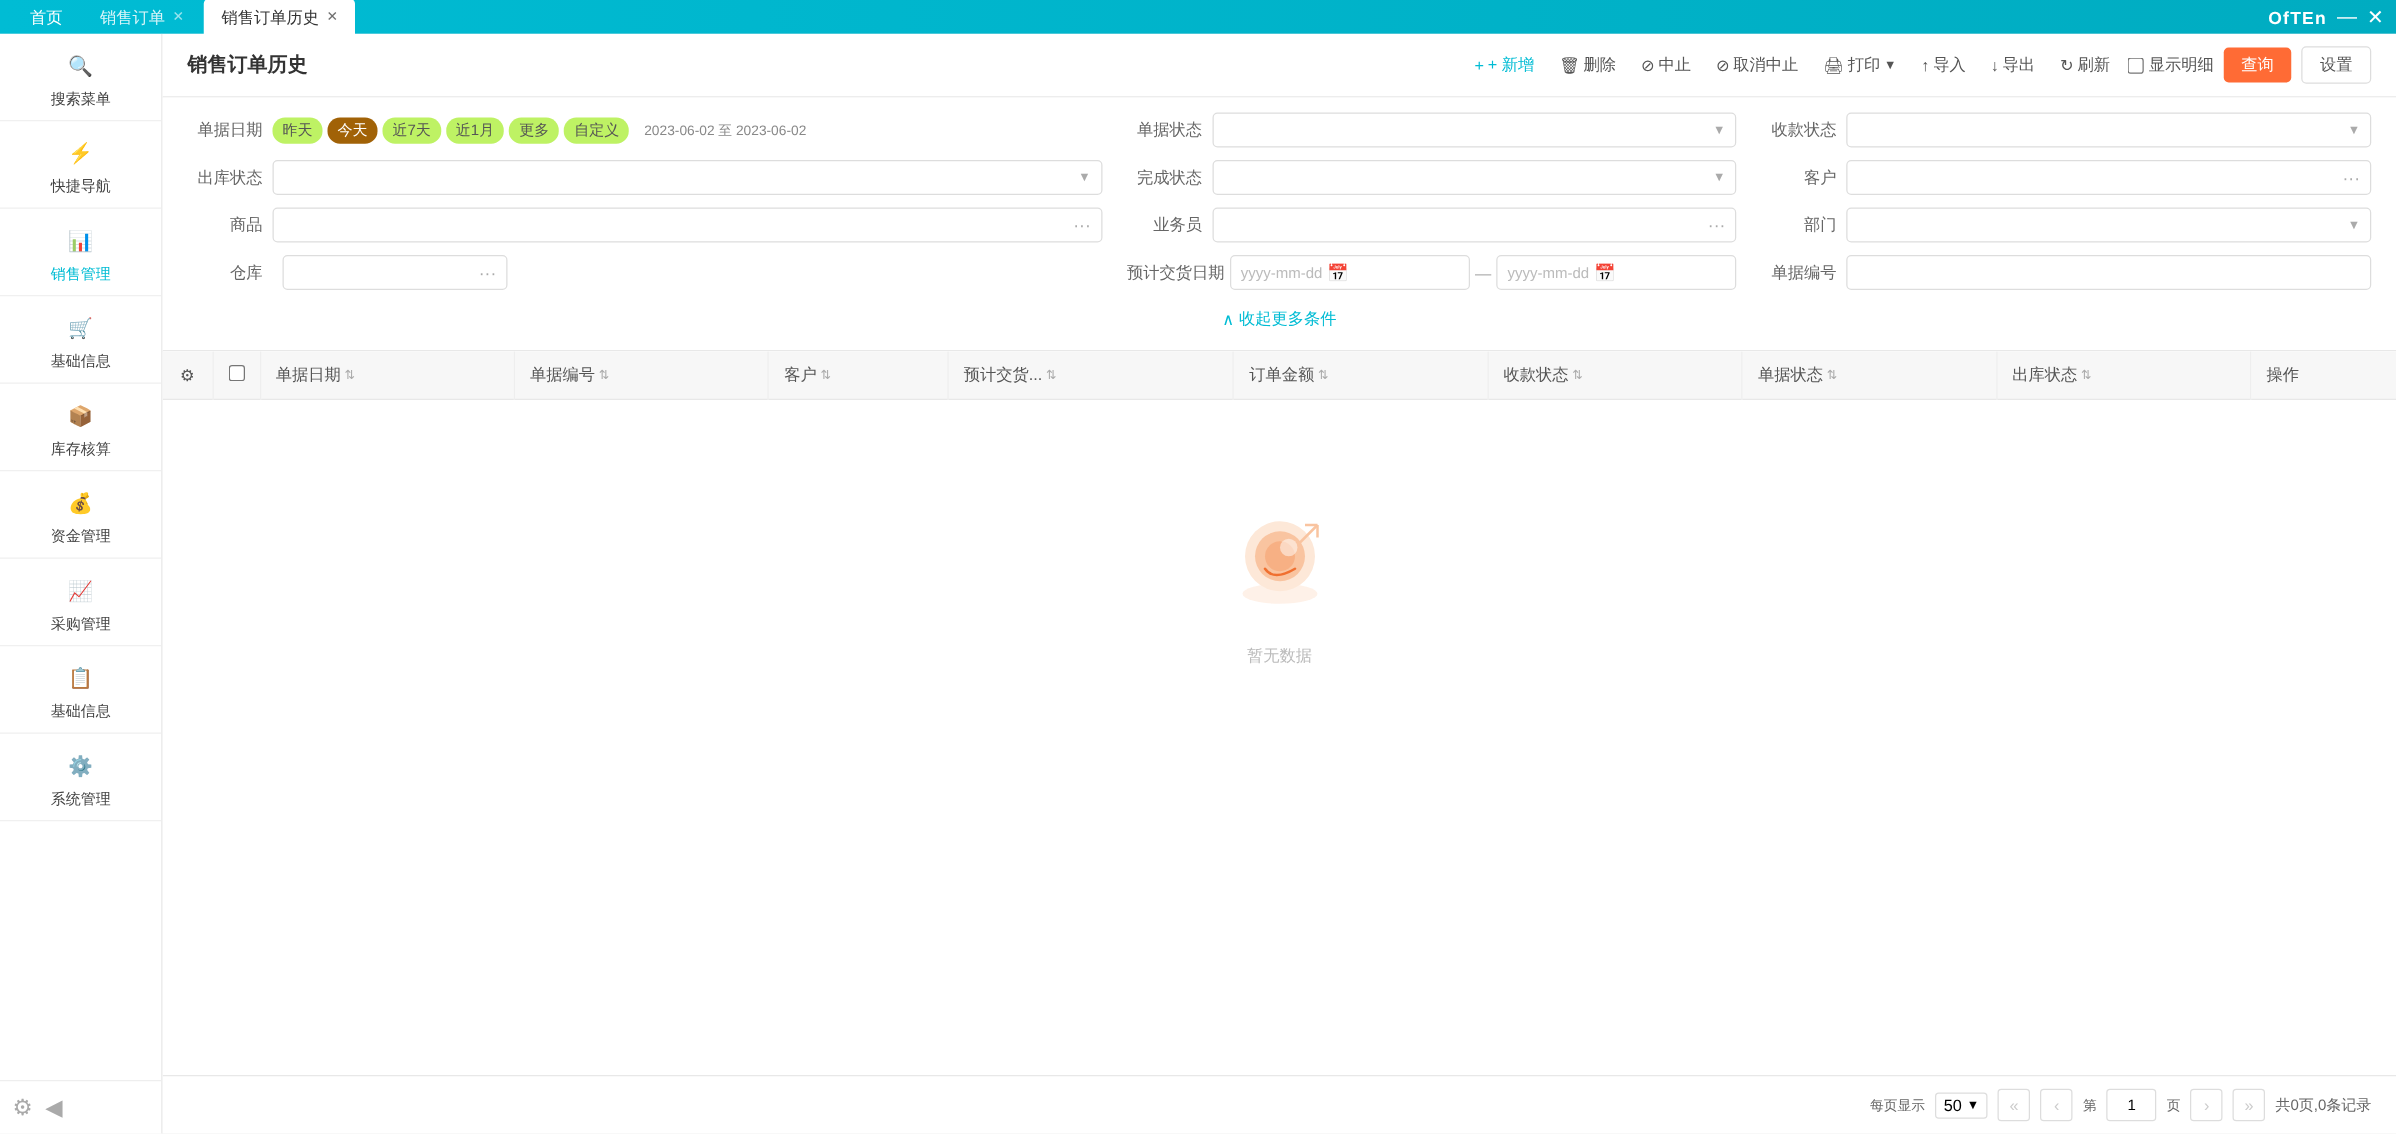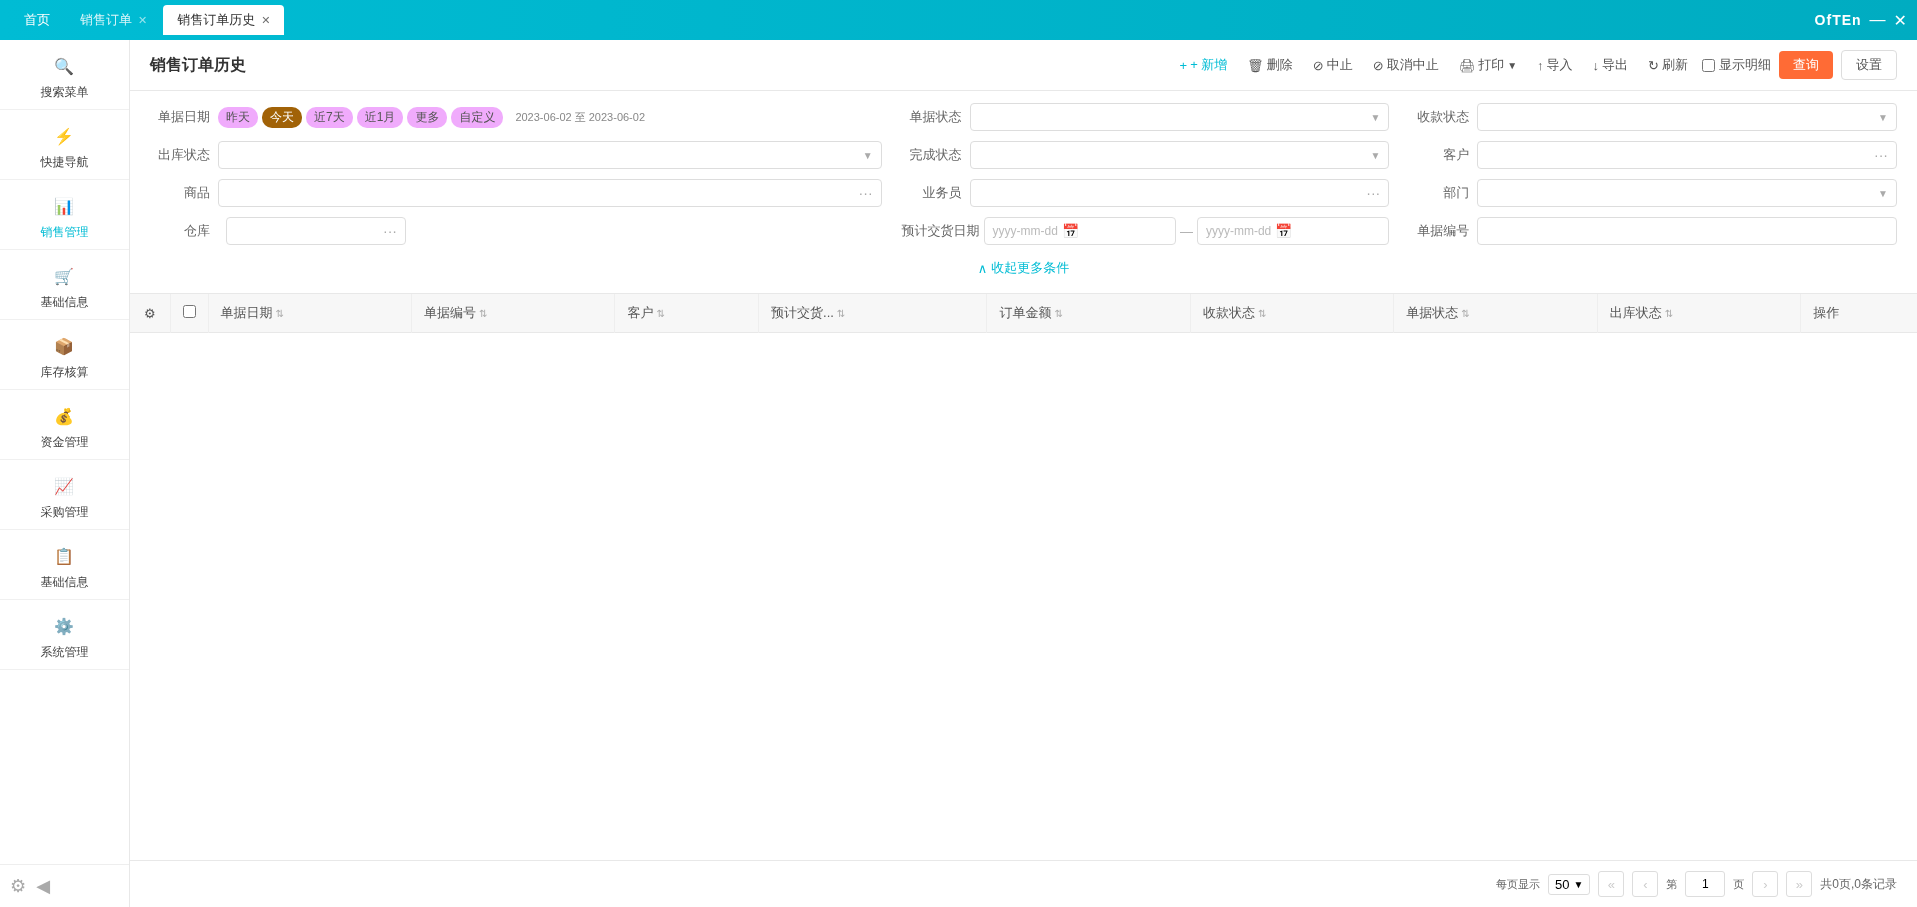--- a/index.html
+++ b/index.html
@@ -1,20 +1,20 @@
 <!DOCTYPE html>
 <html><head>
   <meta charset="utf-8">
   <style>
     * { box-sizing: border-box; margin: 0; padding: 0; font-family: 'Microsoft YaHei', Arial, sans-serif; font-size: 13px; }
     body { display: flex; flex-direction: column; height: 907px; width: 1917px; overflow: hidden; background: #f5f5f5; }
 
     
     .top-bar {
-      height: 40px;
+      height: 27px;
       background: linear-gradient(to right, #00bcd4, #00acc1);
       display: flex;
       align-items: center;
       padding: 0 10px;
       gap: 2px;
       flex-shrink: 0;
     }
     .tab-item {
       height: 30px;
       padding: 0 14px;
@@ -198,21 +198,21 @@
       display: flex;
       gap: 4px;
       align-items: center;
     }
     .date-tab {
       padding: 2px 8px;
       border-radius: 10px;
       cursor: pointer;
       font-size: 12px;
       color: #555;
-      background: #f0abfc;
+      background: #bef264;
     }
     .date-tab.active {
       background: #a16207;
       color: #fff;
     }
     .date-range-text {
       font-size: 11px;
       color: #888;
       margin-left: 4px;
     }
@@ -626,20 +626,34 @@
               </th>
               <th>
                 <span>操作</span>
               </th>
             </tr>
           </thead>
           <tbody>
           </tbody>
         </table>
 
+        <div class="empty-state">
+          <svg class="empty-icon" viewBox="0 0 100 100" xmlns="http://www.w3.org/2000/svg">
+            <ellipse cx="50" cy="75" rx="30" ry="8" fill="#fde8d8" opacity="0.6"></ellipse>
+            <circle cx="50" cy="45" r="28" fill="#fde8d8"></circle>
+            <circle cx="50" cy="45" r="20" fill="#f9c4a0"></circle>
+            <circle cx="50" cy="45" r="12" fill="#f7a878" opacity="0.7"></circle>
+            <circle cx="57" cy="38" r="7" fill="#fff" opacity="0.5"></circle>
+            <path d="M38 55 Q45 65 62 55" stroke="#f07030" stroke-width="2" fill="none" stroke-linecap="round"></path>
+            <line x1="65" y1="35" x2="80" y2="20" stroke="#f9c4a0" stroke-width="2"></line>
+            <line x1="70" y1="20" x2="80" y2="20" stroke="#f9c4a0" stroke-width="2"></line>
+            <line x1="80" y1="20" x2="80" y2="30" stroke="#f9c4a0" stroke-width="2"></line>
+          </svg>
+          <span class="empty-text">暂无数据</span>
+        </div>
       </div>
 
       <div class="pagination">
         <span class="pagination-text">每页显示</span>
         <div class="page-size-select">
           <span>50</span>
           <span style="font-size:10px;">▼</span>
         </div>
         <div class="page-btn disabled">
           <span>«</span>

